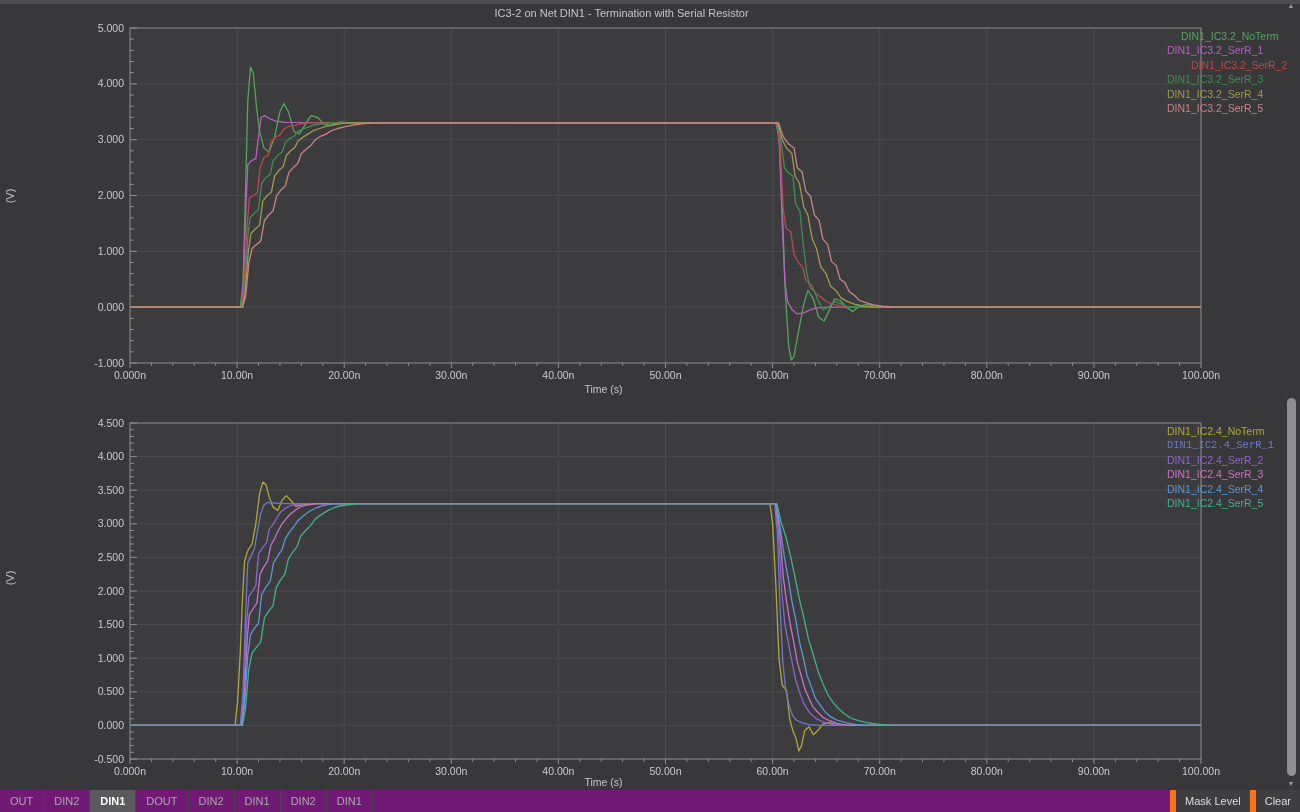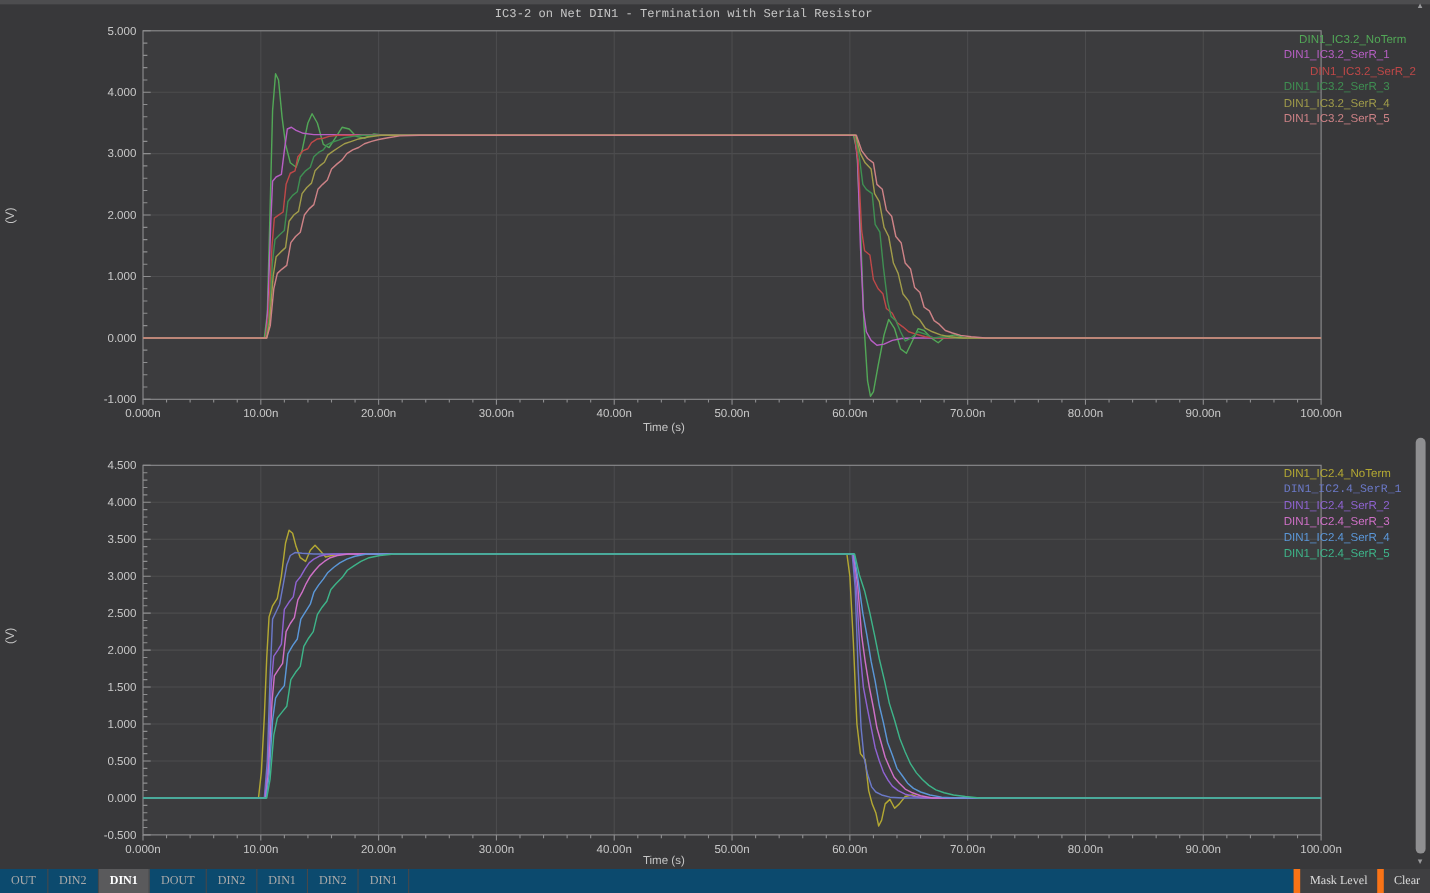--- a/index.html
+++ b/index.html
@@ -4,37 +4,37 @@
 <style>
   html,body{margin:0;padding:0;background:#38383a;overflow:hidden;}
   .app{position:relative;width:1300px;height:812px;background:#38383a;
        font-family:"Liberation Sans",sans-serif;color:#c9c9c9;}
   .top-strip{position:absolute;left:0;top:0;width:1300px;height:4px;background:#4d4d4f;}
   .panel{position:absolute;left:0;width:1300px;margin-left:44px;}
   #panel0{top:0;height:396px;}
   #panel1{top:396px;height:394px;}
   .panel svg{position:absolute;left:0;top:0;}
   .chart-title{position:absolute;left:86px;width:1071px;text-align:center;
-               font-size:11px;color:#c6c6c6;white-space:nowrap;font-family:Liberation Mono, monospace;}
+               font-size:11px;color:#c6c6c6;white-space:nowrap;}
   #title0{top:7px;} #title1{top:402px;}
   .ylab{position:absolute;left:-2px;width:24px;text-align:center;font-size:11px;color:#c6c6c6;
         transform:rotate(-90deg);}
   #ylab0{top:190px;} #ylab1{top:572px;}
   .xlab{position:absolute;left:68px;width:1071px;text-align:center;font-size:10.5px;color:#c6c6c6;}
   #xlab0{top:383px;} #xlab1{top:776px;}
   .legend{position:absolute;left:1167px;font-size:10.5px;line-height:14.4px;white-space:nowrap;}
   #legend0{top:29px;} #legend1{top:424px;}
   .tick{font-family:"Liberation Sans",sans-serif;font-size:10.5px;fill:#c9c9c9;}
   .vscroll{position:absolute;left:1283px;top:0;width:16px;height:790px;}
   .vthumb{position:absolute;left:4px;width:9px;top:398px;height:378px;background:#8f8f91;border-radius:5px;}
   .sarrow{position:absolute;left:0;width:16px;height:10px;text-align:center;
           font-size:7px;color:#9a9a9c;line-height:10px;}
   #sup{top:1px;} #sdown{top:779px;}
-  .tabbar{position:absolute;left:0;bottom:0;width:1300px;height:22px;background:#0c4a6e;
-          display:flex;align-items:center;font-size:11px;font-family:Liberation Serif, serif;}
+  .tabbar{position:absolute;left:0;bottom:0;width:1300px;height:22px;background:#701a75;
+          display:flex;align-items:center;font-size:11px;}
   .tab{padding:0 10px;line-height:22px;color:#a9a9a9;border-right:1px solid #48484a;cursor:default;}
   .tab.active{background:#5a5a5c;color:#ffffff;font-weight:bold;}
   .tab-spacer{flex:1;border:none;}
   .tbtn{padding:0 9px;line-height:22px;color:#dcdcdc;background:#3f3f41;border-left:6px solid #f97316;}
 </style>
 </head>
 <body>
 
 <div class="app">
   <div class="top-strip"></div>

